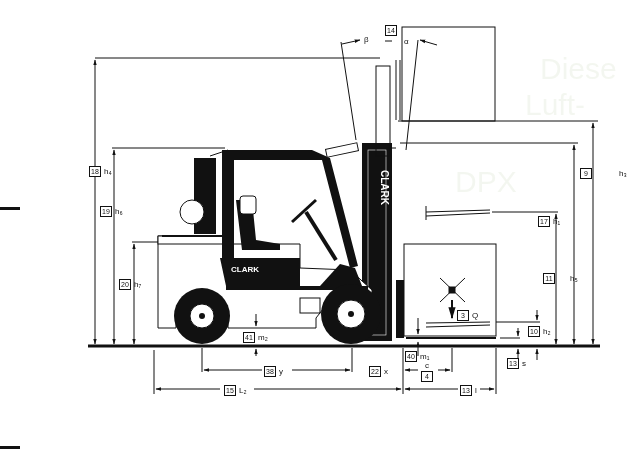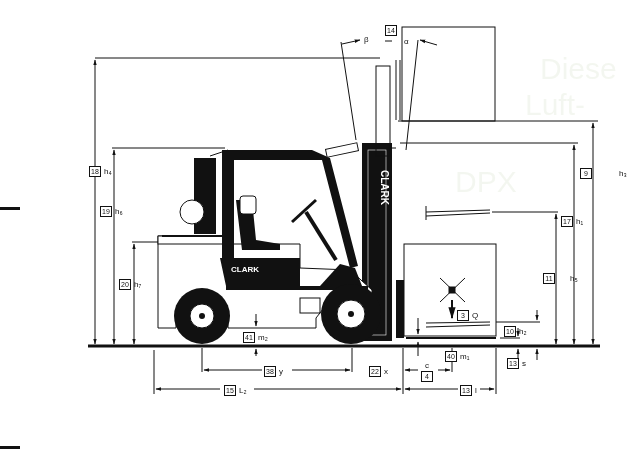--- a/index.html
+++ b/index.html
@@ -167,45 +167,45 @@
   <div class="lbl" style="left:364px;top:36px;">
     <span class="sym">β</span>
   </div>
   <div class="lbl" style="left:404px;top:38px;">
     <span class="sym">α</span>
   </div>
   <div class="lbl" style="left:580px;top:168px;gap:27px;">
     <span class="box">9</span>
     <span class="sym">h₃</span>
   </div>
-  <div class="lbl" style="left:561px;top:216px;">
+  <div class="lbl" style="left:538px;top:216px;">
     <span class="box">17</span>
     <span class="sym">h₁</span>
   </div>
   <div class="lbl" style="left:543px;top:273px;gap:15px;">
     <span class="box">11</span>
     <span class="sym">h₅</span>
   </div>
   <div class="lbl" style="left:457px;top:310px;">
     <span class="box">3</span>
     <span class="sym">Q</span>
   </div>
-  <div class="lbl" style="left:504px;top:326px;">
+  <div class="lbl" style="left:528px;top:326px;">
     <span class="box">10</span>
     <span class="sym">h₂</span>
   </div>
   <div class="lbl" style="left:507px;top:358px;">
     <span class="box">13</span>
     <span class="sym">s</span>
   </div>
   <div class="lbl" style="left:243px;top:332px;align-items:center;">
     <span class="box">41</span>
     <span class="sym">m₂</span>
   </div>
-  <div class="lbl" style="left:405px;top:351px;margin-left:40px;">
+  <div class="lbl" style="left:405px;top:351px;">
     <span class="box">40</span>
     <span class="sym">m₁</span>
   </div>
   <div class="lbl" style="left:264px;top:366px;">
     <span class="box">38</span>
     <span class="sym">y</span>
   </div>
   <div class="lbl" style="left:369px;top:366px;">
     <span class="box">22</span>
     <span class="sym">x</span>

